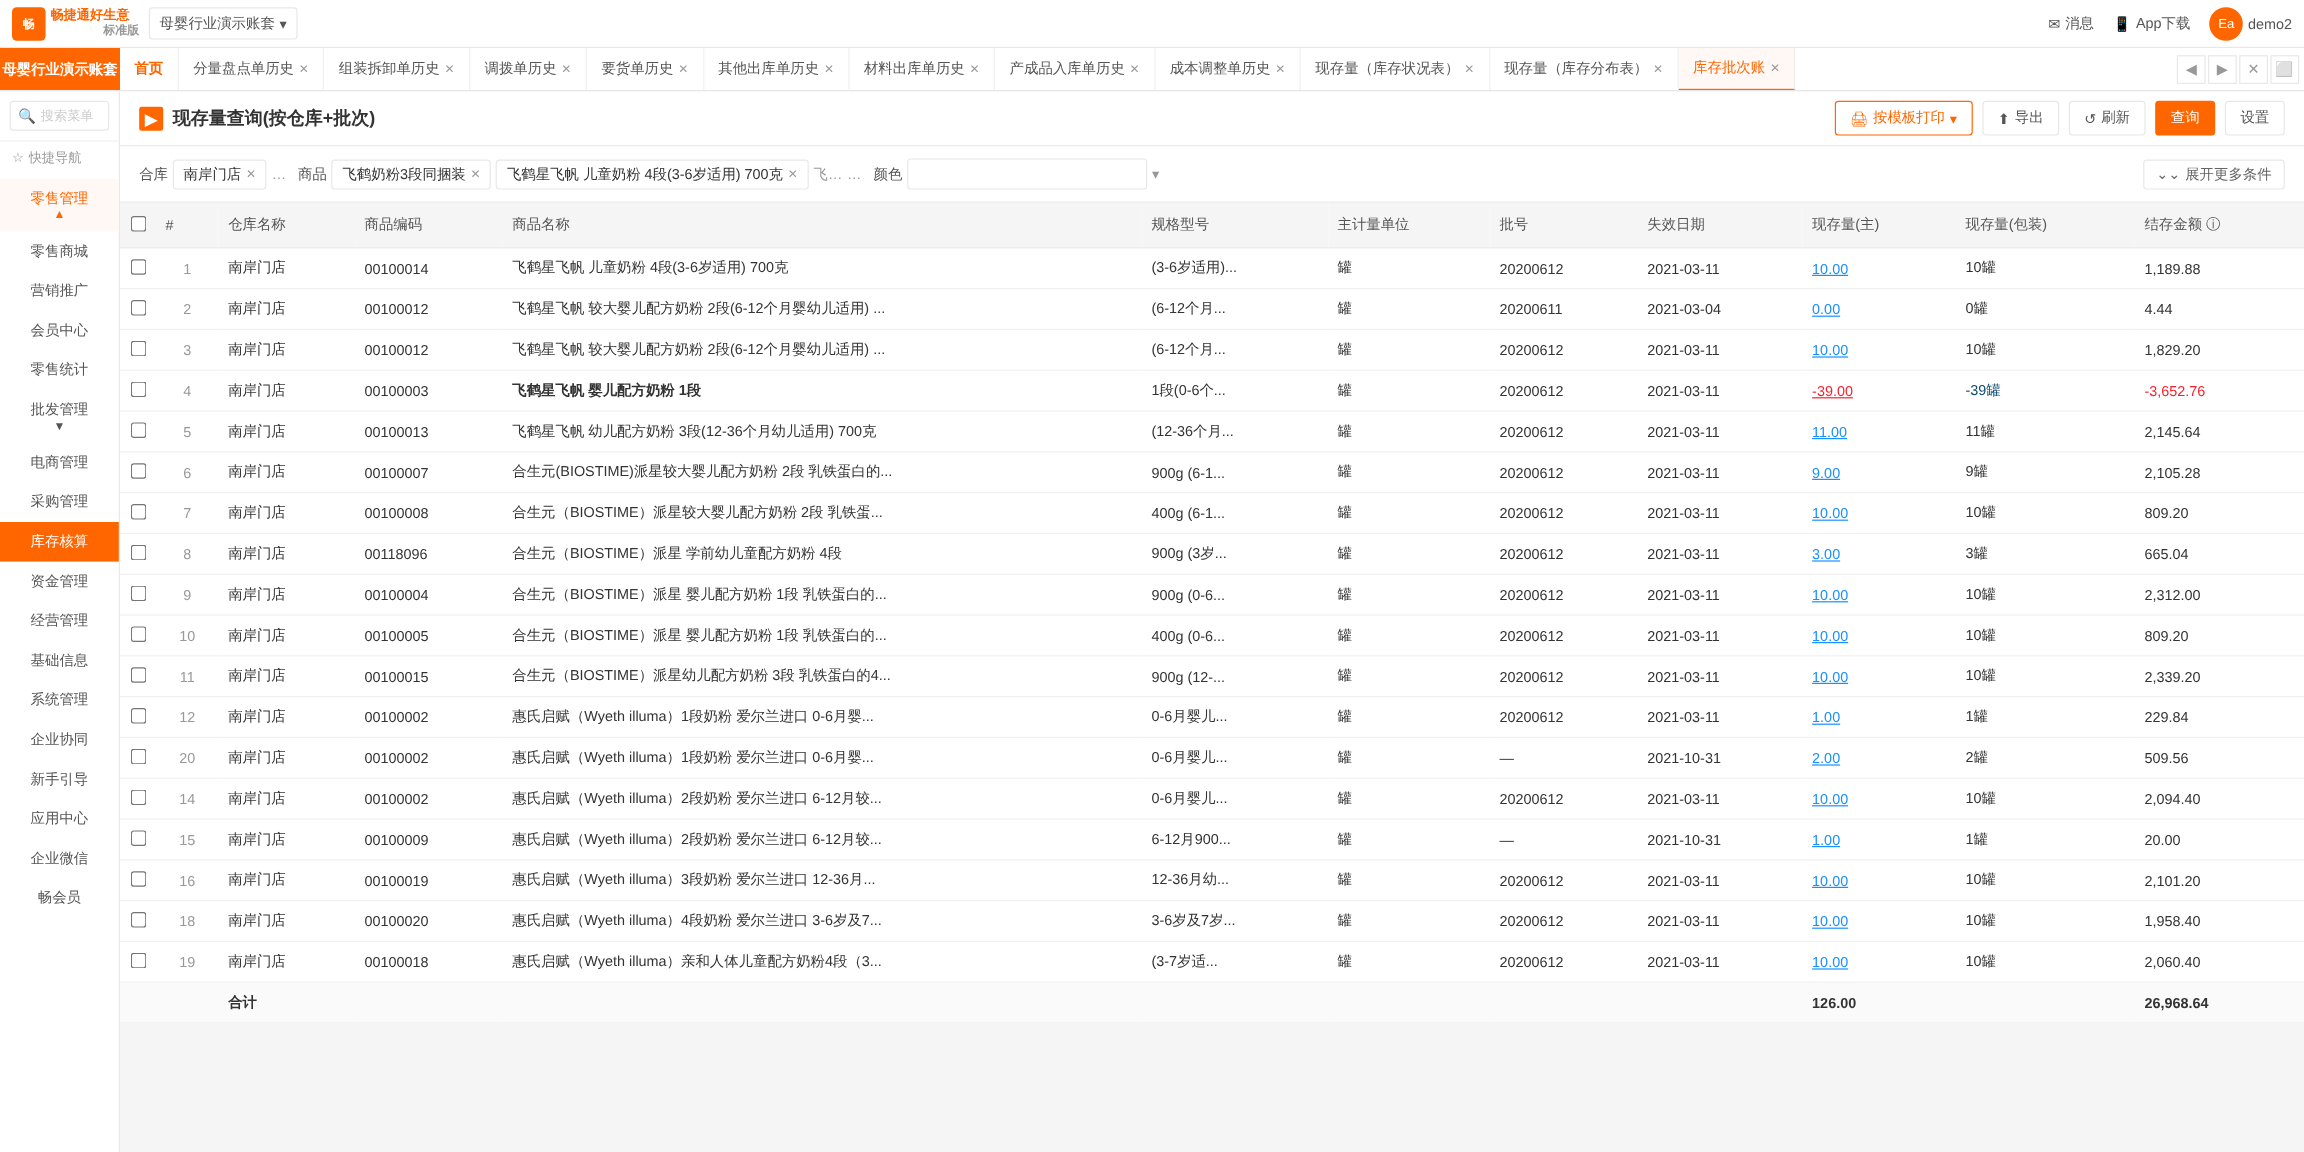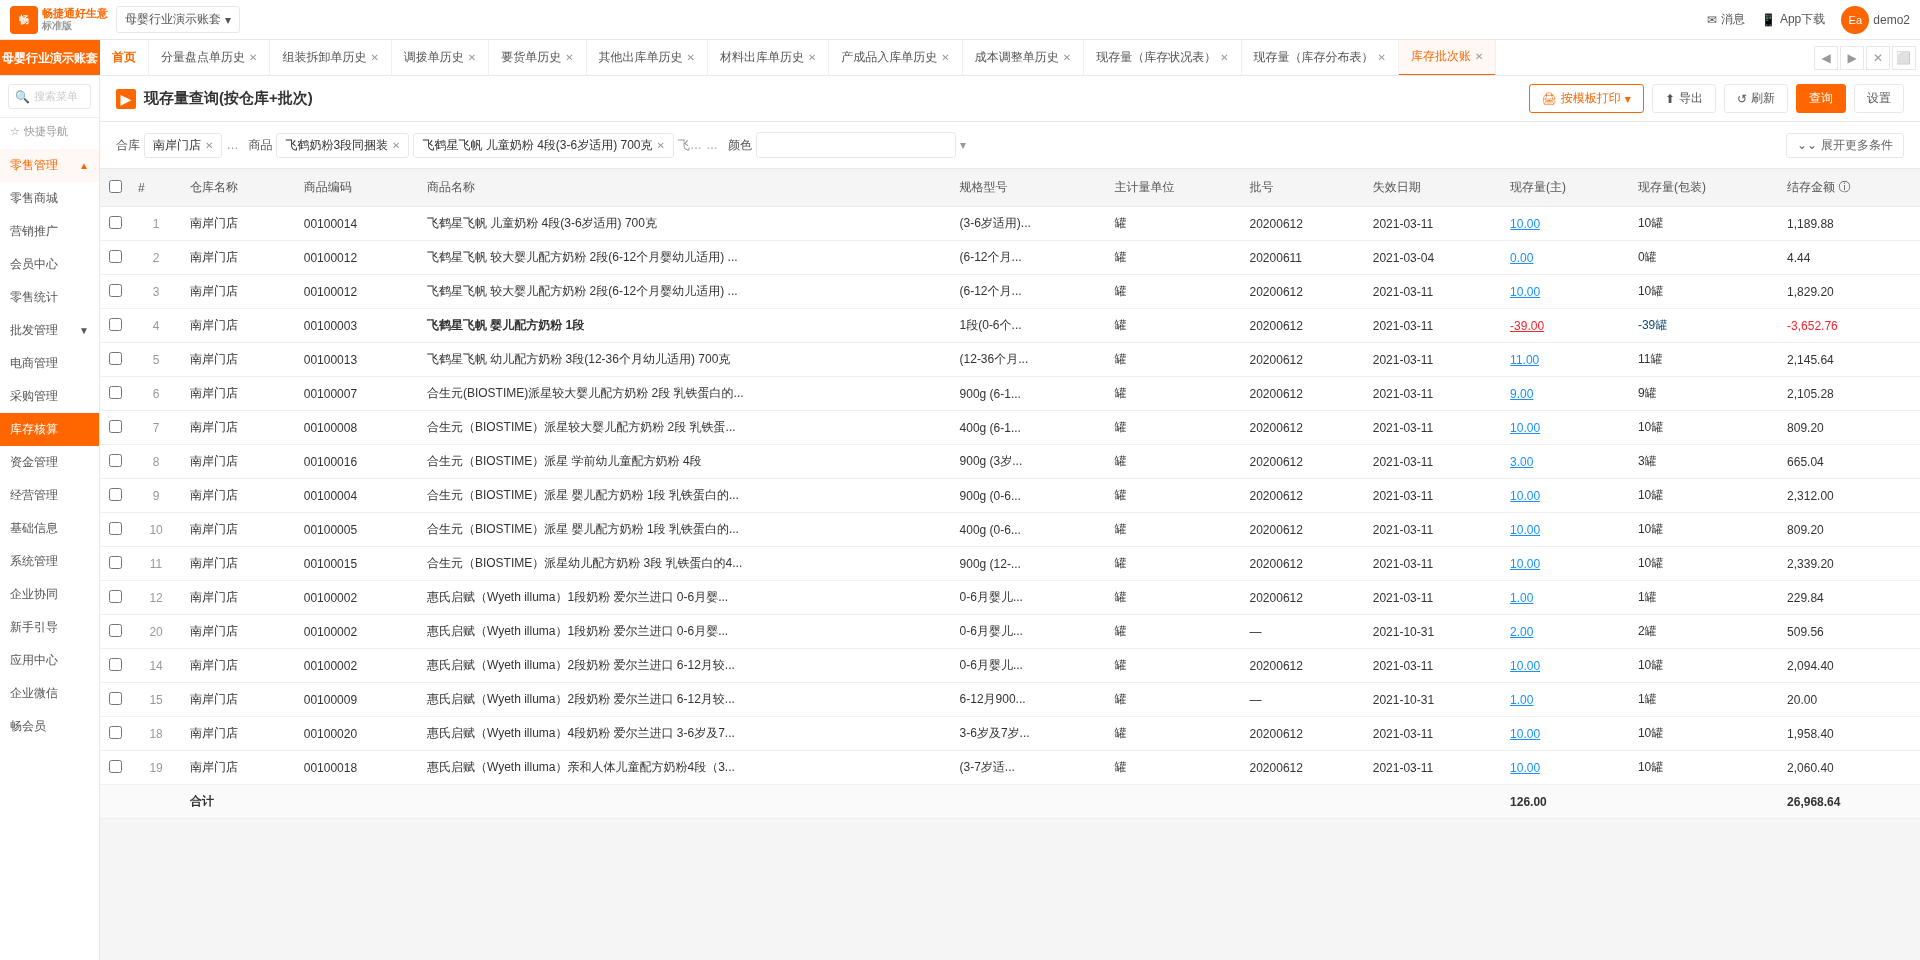--- a/index.html
+++ b/index.html
@@ -26,21 +26,21 @@
 
     
     .main-layout { display: flex; flex: 1; overflow: hidden; }
 
     
     .sidebar { width: 100px; background: #fff; border-right: 1px solid #e8e8e8; display: flex; flex-direction: column; }
     .sidebar-search { padding: 8px; border-bottom: 1px solid #f0f0f0; }
     .sidebar-search-box { display: flex; align-items: center; padding: 4px 6px; border: 1px solid #e8e8e8; border-radius: 3px; gap: 4px; cursor: pointer; }
     .sidebar-nav { padding: 4px 0; }
     .sidebar-shortcut { padding: 6px 10px; font-size: 11px; color: #999; cursor: pointer; display: flex; align-items: center; gap: 4px; }
-    .sidebar-item { padding: 8px 10px; cursor: pointer; display: flex; align-items: center; justify-content: space-between; font-size: 12px; color: #555; }
+    .sidebar-item { padding: 8px 10px; cursor: pointer; display: flex; align-items: center; justify-content: space-between; font-size: 12px; color: #555; flex-direction: column; }
     .sidebar-item.active { background: #ff6600; color: white; }
     .sidebar-item .arrow { font-size: 10px; }
 
     
     .content { flex: 1; overflow: hidden; display: flex; flex-direction: column; }
     .page-header { background: #fff; padding: 8px 16px; border-bottom: 1px solid #e8e8e8; display: flex; align-items: center; justify-content: space-between; }
     .page-title { font-size: 15px; font-weight: bold; color: #333; }
     .header-actions { display: flex; align-items: center; gap: 8px; }
     .btn { padding: 5px 12px; border-radius: 3px; cursor: pointer; font-size: 12px; display: flex; align-items: center; gap: 4px; border: 1px solid #e8e8e8; background: #fff; color: #555; }
     .btn-primary { background: #ff6600; color: white; border-color: #ff6600; }
@@ -70,21 +70,21 @@
 <body>
 
 <div class="top-bar">
   <div class="top-bar-left">
     <div class="logo">
       <div class="logo-icon">
         <span>畅</span>
       </div>
       <div>
         <div style="font-size:11px;line-height:1.2;">畅捷通好生意</div>
-        <div style="font-size:10px;color:#999;line-height:1.2;">标准版</div>
+        <div style="font-size:10px;color:#999;line-height:1.2;margin-left:44px;">标准版</div>
       </div>
     </div>
     <div class="industry-select">
       <span>母婴行业演示账套</span>
       <span>▾</span>
     </div>
   </div>
   <div class="top-bar-right">
     <div class="top-bar-btn">
       <span>✉</span>
@@ -410,21 +410,21 @@
     <td>20200612</td>
     <td>2021-03-11</td>
     <td style=""><span class="link-val" style="">10.00</span></td>
     <td style="">10罐</td>
     <td style="">809.20</td>
   </tr>
             <tr>
     <td class="col-checkbox"><input type="checkbox" style=""></td>
     <td class="row-index">8</td>
     <td>南岸门店</td>
-    <td>00100016</td>
+    <td>00118096</td>
     <td style="max-width:300px;overflow:hidden;text-overflow:ellipsis;">合生元（BIOSTIME）派星 学前幼儿童配方奶粉 4段</td>
     <td>900g (3岁...</td>
     <td>罐</td>
     <td>20200612</td>
     <td>2021-03-11</td>
     <td style=""><span class="link-val" style="">3.00</span></td>
     <td style="">3罐</td>
     <td style="">665.04</td>
   </tr>
             <tr>
@@ -517,20 +517,34 @@
     <td>南岸门店</td>
     <td>00100009</td>
     <td style="max-width:300px;overflow:hidden;text-overflow:ellipsis;">惠氏启赋（Wyeth illuma）2段奶粉 爱尔兰进口 6-12月较...</td>
     <td>6-12月900...</td>
     <td>罐</td>
     <td>—</td>
     <td>2021-10-31</td>
     <td style=""><span class="link-val" style="">1.00</span></td>
     <td style="">1罐</td>
     <td style="">20.00</td>
+  </tr>
+            <tr>
+    <td class="col-checkbox"><input type="checkbox" style=""></td>
+    <td class="row-index">16</td>
+    <td>南岸门店</td>
+    <td>00100019</td>
+    <td style="max-width:300px;overflow:hidden;text-overflow:ellipsis;">惠氏启赋（Wyeth illuma）3段奶粉 爱尔兰进口 12-36月...</td>
+    <td>12-36月幼...</td>
+    <td>罐</td>
+    <td>20200612</td>
+    <td>2021-03-11</td>
+    <td style=""><span class="link-val" style="">10.00</span></td>
+    <td style="">10罐</td>
+    <td style="">2,101.20</td>
   </tr>
             <tr>
     <td class="col-checkbox"><input type="checkbox" style=""></td>
     <td class="row-index">18</td>
     <td>南岸门店</td>
     <td>00100020</td>
     <td style="max-width:300px;overflow:hidden;text-overflow:ellipsis;">惠氏启赋（Wyeth illuma）4段奶粉 爱尔兰进口 3-6岁及7...</td>
     <td>3-6岁及7岁...</td>
     <td>罐</td>
     <td>20200612</td>

